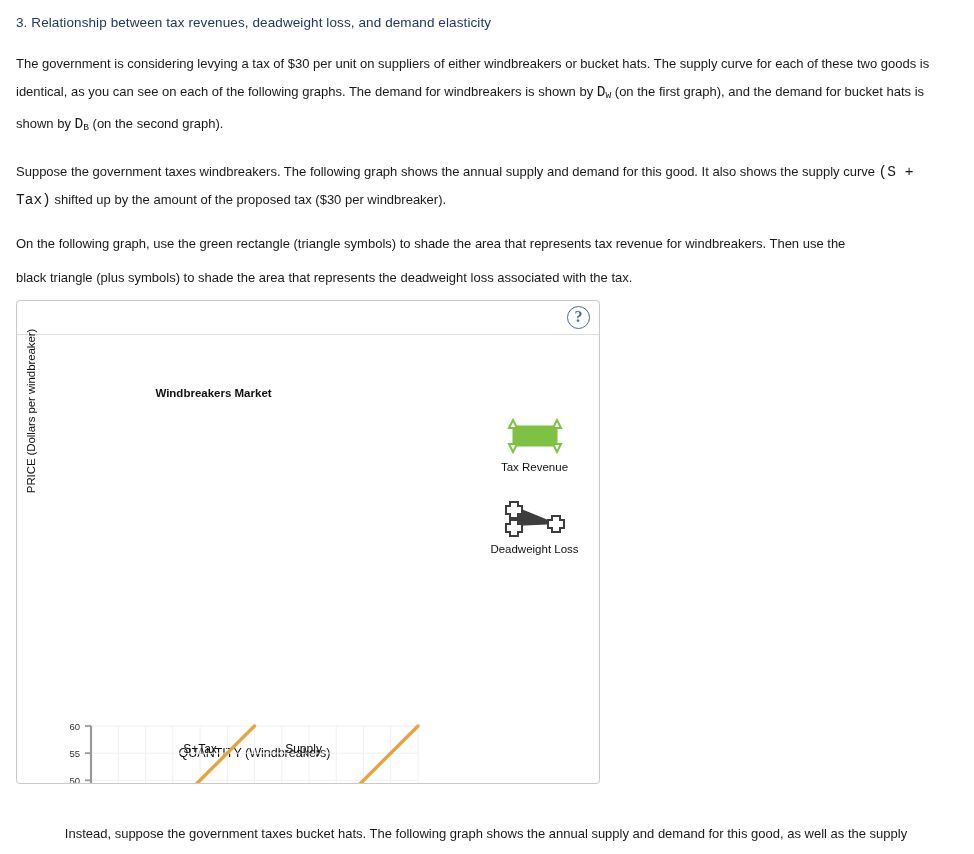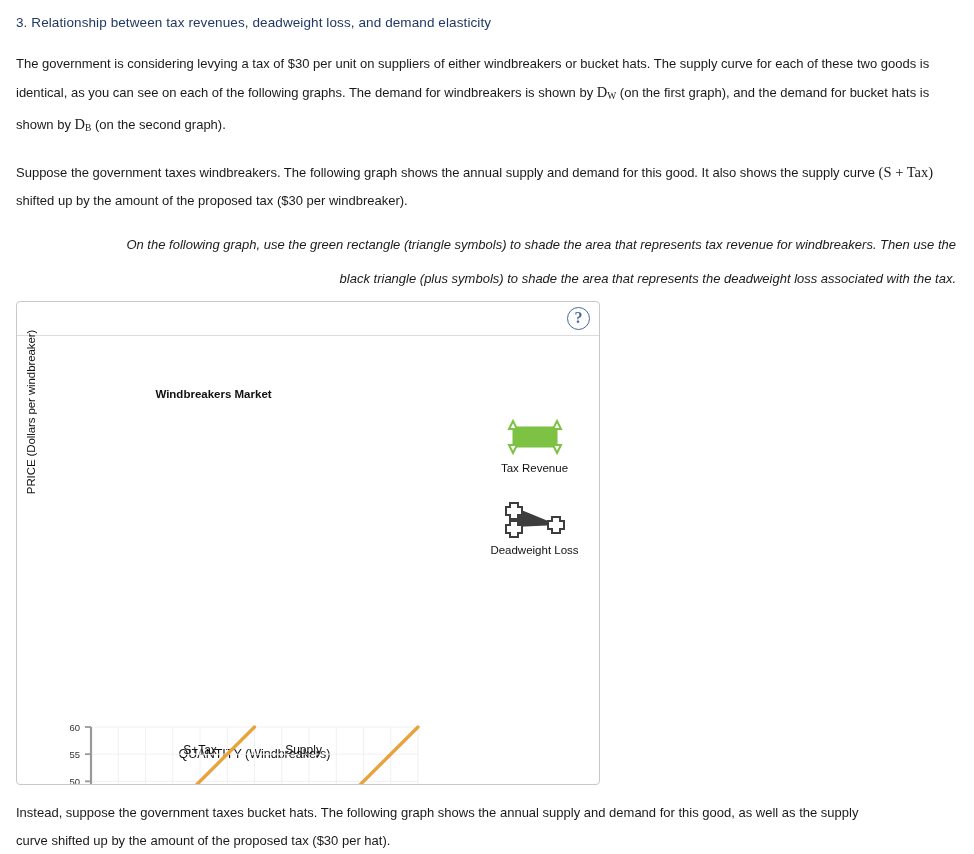--- a/index.html
+++ b/index.html
@@ -25,25 +25,25 @@
     line-height: 1.3;
   }
 
   .para {
     font-size: 13px;
     line-height: 28px;
     color: #1a1a1a;
     margin: 0 0 16px 0;
     max-width: 940px;
   }
-  .para.italic { font-style: italic; margin-bottom: 6px; text-align: right; }
+  .para.italic { margin-bottom: 6px; }
   .para.italic.second { margin-bottom: 8px; }
 
   .sub { font-size: 9.5px; vertical-align: -0.25em; }
-  .serifvar { font-family: Liberation Serif, serif; font-size: 14.5px; }
+  .serifvar { font-family: Liberation Mono, monospace; font-size: 14.5px; }
 
   
   .chart-panel {
     width: 584px;
     border: 1px solid #c9c9c9;
     border-radius: 4px;
     background: #fff;
     margin-top: 8px;
     position: relative;
   }
@@ -276,16 +276,16 @@
               <path d="M52 17 L60 17 L60 21 L64 21 L64 29 L60 29 L60 33 L52 33 L52 29 L48 29 L48 21 L52 21 Z" fill="#ffffff" stroke="#3d3d3d" stroke-width="2"></path>
             </svg>
           </div>
           <div class="legend-label">Deadweight Loss</div>
         </div>
       </div>
 
     </div>
   </div>
 
-  <p class="para" style="margin-top:14px;">Instead, suppose the government taxes bucket hats. The following graph shows the annual supply and demand for this good, as well as the supply</p>
+  <p class="para" style="margin-top:36px;text-align:center;">Instead, suppose the government taxes bucket hats. The following graph shows the annual supply and demand for this good, as well as the supply</p>
   <p class="para" style="margin-top:-16px;">curve shifted up by the amount of the proposed tax ($30 per hat).</p>
 
 </div>
 
 </body></html>

